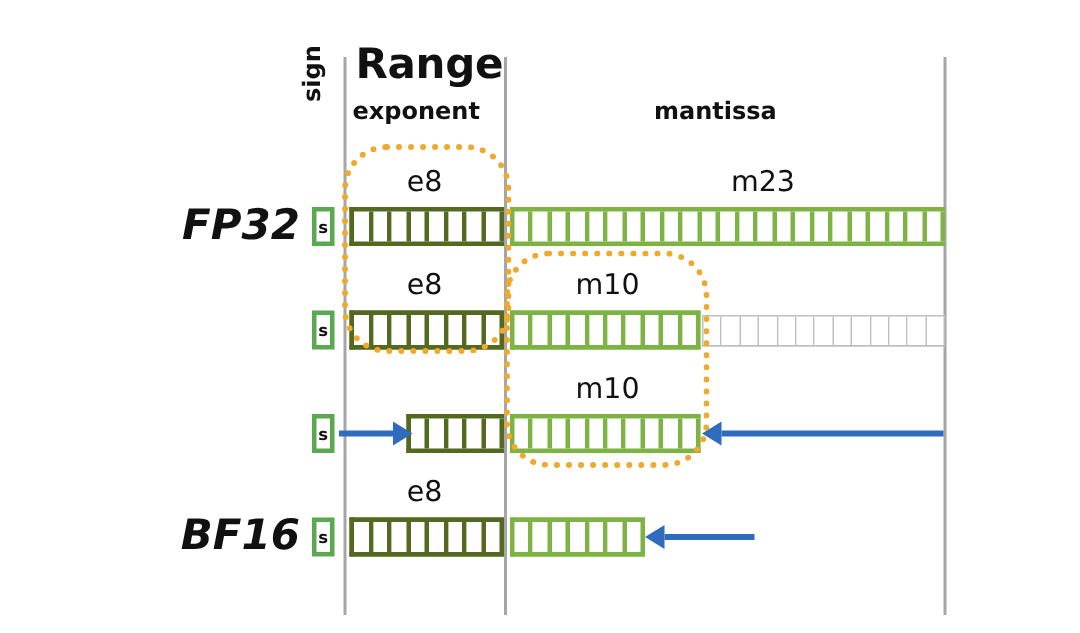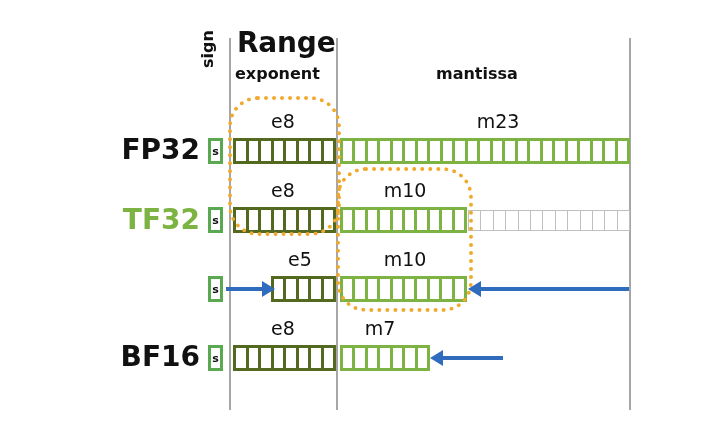--- a/index.html
+++ b/index.html
@@ -181,35 +181,32 @@
 
   <div id="hdr-sign" class="hdr-minor" style="font-weight:bold;">sign</div>
 
   <div id="hdr-range" class="hdr-major">Range</div>
 
   <div id="hdr-exponent" class="hdr-minor">exponent</div>
 
 
   <div id="hdr-mantissa" class="hdr-minor">mantissa</div>
 
-  <div class="row-label" style="top:133px;">FP32</div>
-  <div class="row-label accent" style="top:203px;">TF32</div>
-  <div class="row-label" style="top:340px;">BF16</div>
+  <div class="row-label" style="top:133px;font-style:italic;">FP32</div>
+  <div class="row-label" style="top:340px;font-style:italic;">BF16</div>
 
   <div class="field-label" style="left:233px; top:110px; width:100px;">e8</div>
-  <div class="field-label" style="left:448px; top:110px; width:100px;">m23</div>
+  <div class="field-label" style="left:430px; top:110px; width:100px;text-align:right;">m23</div>
 
   <div class="field-label" style="left:233px; top:179px; width:100px;">e8</div>
   <div class="field-label" style="left:355px; top:179px; width:100px;">m10</div>
 
-  <div class="field-label" style="left:250px; top:248px; width:100px;">e5</div>
   <div class="field-label" style="left:355px; top:248px; width:100px;">m10</div>
 
   <div class="field-label" style="left:233px; top:317px; width:100px;">e8</div>
-  <div class="field-label" style="left:340px; top:317px; width:80px;">m7</div>
 
   <div class="sign-cell" style="left:208px; top:138px;">s</div>
   <div class="sign-cell" style="left:208px; top:207px;">s</div>
   <div class="sign-cell" style="left:208px; top:276px;">s</div>
   <div class="sign-cell" style="left:208px; top:345px;">s</div>
 
   <div class="strip exp" id="strip-fp32-exp" style="left:233px; top:138px; width:103px;">
       <div class="cell" style="flex: 1 1 0px;"></div>
       <div class="cell" style="flex: 1 1 0px;"></div>
       <div class="cell" style="flex: 1 1 0px;"></div>

